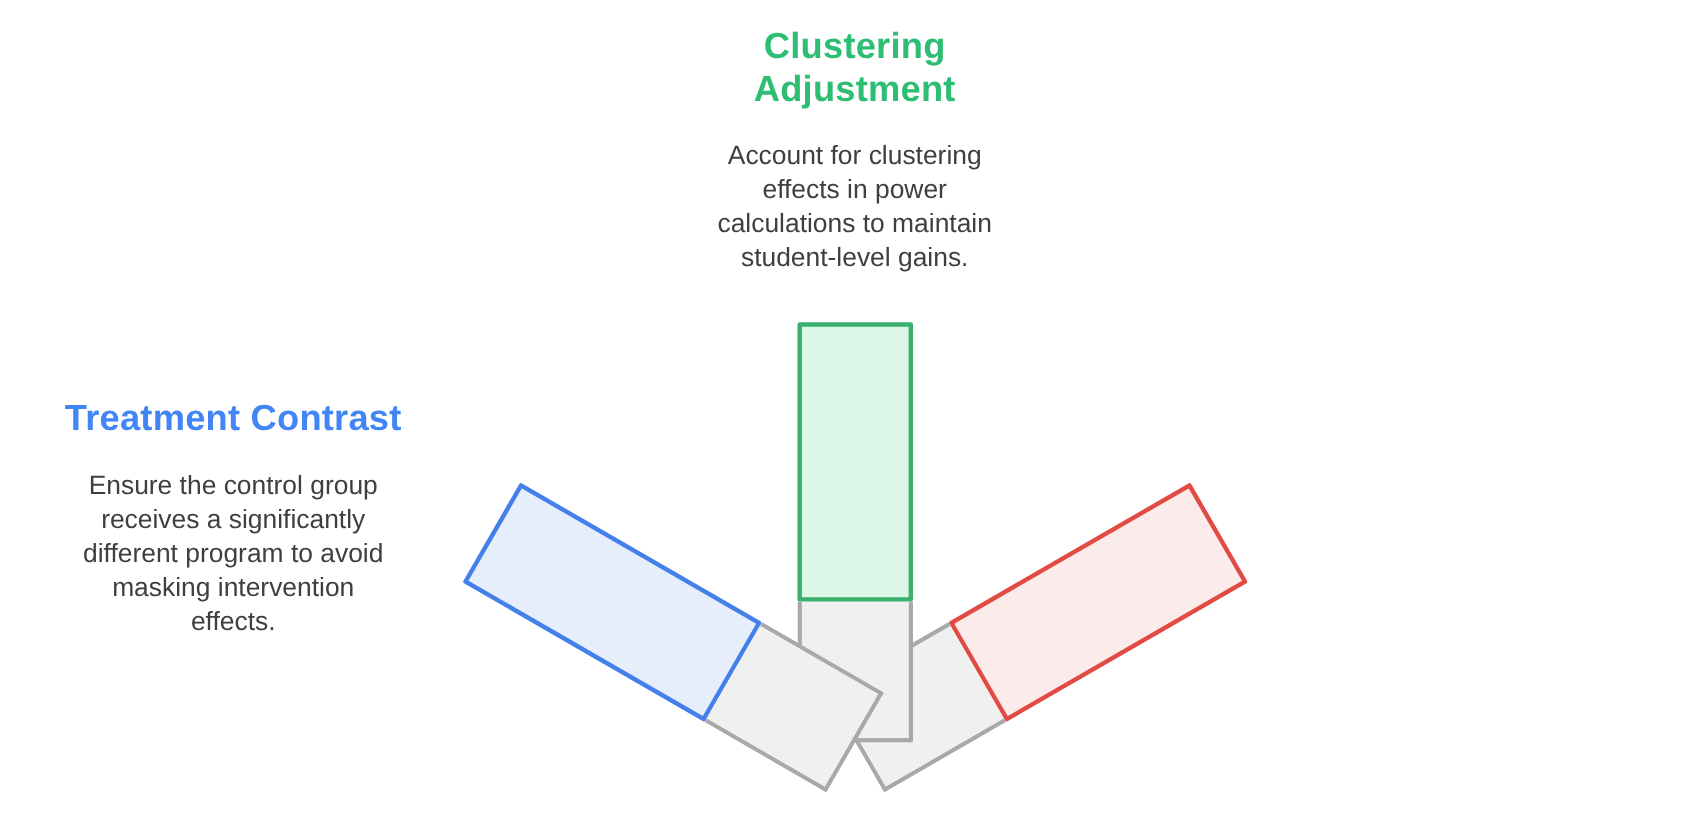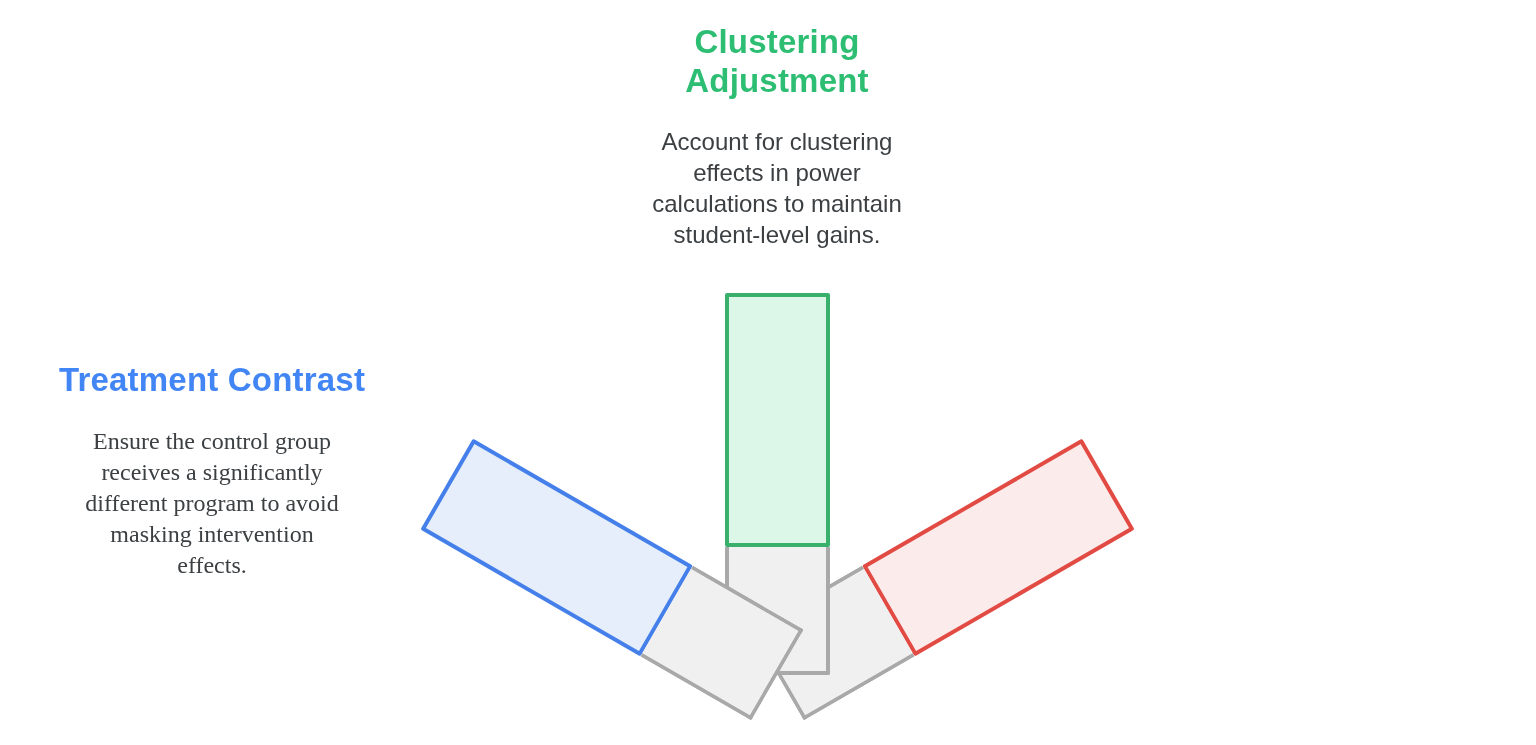--- a/index.html
+++ b/index.html
@@ -41,21 +41,21 @@
     text-align: center;
   }
   .block-top .desc { margin-top: 26px; }
   .block-left {
     left: 56px;
     top: 360px;
     width: 312px;
     text-align: center;
   }
   .block-left .title { white-space: nowrap; }
-  .block-left .desc { margin-top: 27px; font-family: Liberation Serif, serif; }
+  .block-left .desc { margin-top: 27px; }
   .block-right {
     left: 1205px;
     top: 360px;
     width: 320px;
     text-align: left;
   }
   .block-right .title { white-space: nowrap; }
   .block-right .desc { margin-top: 27px; }
 
   .title-green { color: #2ebe73; }

